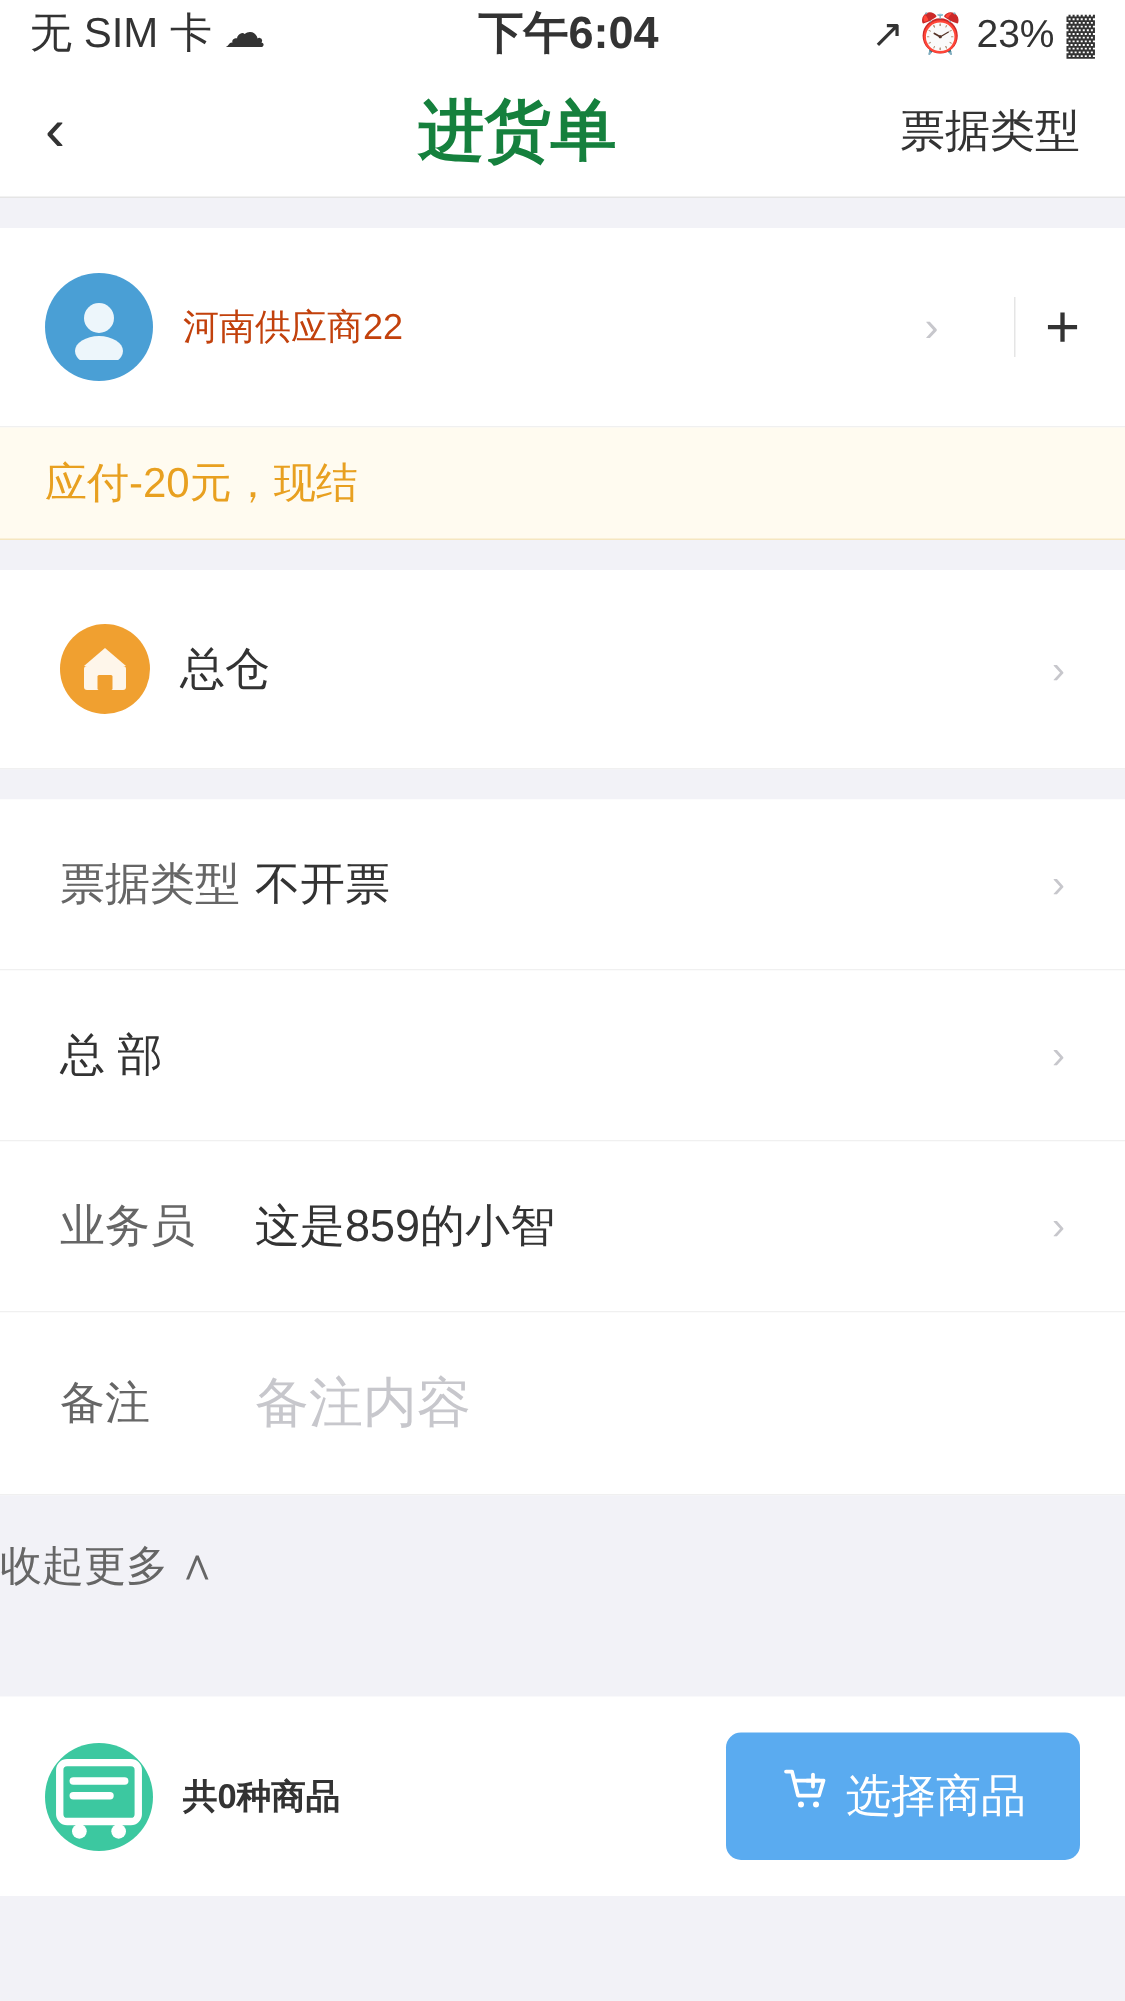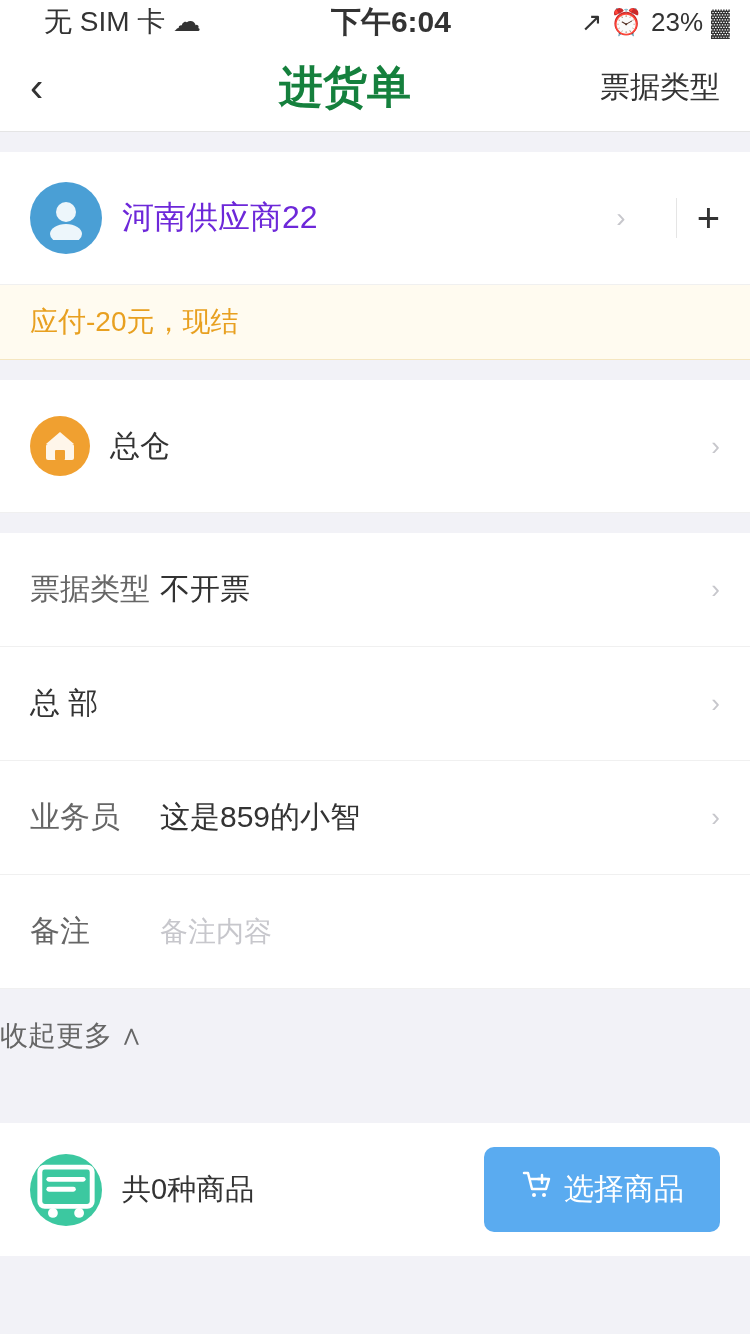--- a/index.html
+++ b/index.html
@@ -17,21 +17,21 @@
     .status-bar {
       height: 44px;
       background: #fff;
       display: flex;
       align-items: center;
       justify-content: space-between;
       padding: 0 20px;
       font-size: 28px;
       font-weight: 500;
     }
-    .status-left { display: flex; align-items: flex-end; gap: 10px; margin-left: 24px; }
+    .status-left { display: flex; align-items: flex-end; gap: 10px; }
     .status-center { font-size: 30px; font-weight: 600; }
     .status-right { display: flex; align-items: center; gap: 8px; font-size: 26px; }
 
     
     .nav-bar {
       height: 88px;
       background: #fff;
       display: flex;
       align-items: center;
       justify-content: space-between;
@@ -82,22 +82,22 @@
       background: #4a9fd5;
       display: flex;
       align-items: center;
       justify-content: center;
       margin-right: 20px;
       flex-shrink: 0;
     }
     .supplier-avatar svg { width: 44px; height: 44px; }
     .supplier-name {
       flex: 1;
-      font-size: 32px;
-      color: #6d28d9;
+      font-size: 24px;
+      color: #c2410c;
     }
     .chevron-icon {
       color: #c7c7cc;
       font-size: 28px;
       margin-right: 30px;
     }
     .plus-icon {
       font-size: 40px;
       color: #333;
       font-weight: 300;
@@ -116,21 +116,21 @@
       padding: 18px 30px;
       font-size: 28px;
       color: #e8a020;
       border-bottom: 1px solid #f5e6c0;
     }
 
     
     .form-row {
       display: flex;
       align-items: center;
-      padding: 36px 30px;
+      padding: 36px 40px;
       background: #fff;
       border-bottom: 1px solid #f0f0f0;
       min-height: 100px;
     }
     .form-row-icon {
       width: 60px;
       height: 60px;
       border-radius: 50%;
       background: #f0a030;
       display: flex;
@@ -146,21 +146,21 @@
       width: 130px;
       flex-shrink: 0;
     }
     .form-value {
       flex: 1;
       font-size: 30px;
       color: #333;
     }
     .form-placeholder {
       flex: 1;
-      font-size: 28px;
+      font-size: 36px;
       color: #c7c7cc;
     }
     .chevron-right {
       color: #c7c7cc;
       font-size: 26px;
       margin-left: 10px;
     }
 
     
     .collapse-row {
@@ -185,22 +185,23 @@
       border-radius: 50%;
       background: #3cc8a0;
       display: flex;
       align-items: center;
       justify-content: center;
       margin-right: 20px;
       flex-shrink: 0;
     }
     .product-count {
       flex: 1;
-      font-size: 29px;
-      color: #333;
+      font-size: 23px;
+      color: #333;
+      font-weight: bold;
     }
     .select-product-btn {
       background: #5aabf0;
       color: #fff;
       border: none;
       border-radius: 10px;
       padding: 22px 36px;
       font-size: 30px;
       cursor: pointer;
       display: flex;

